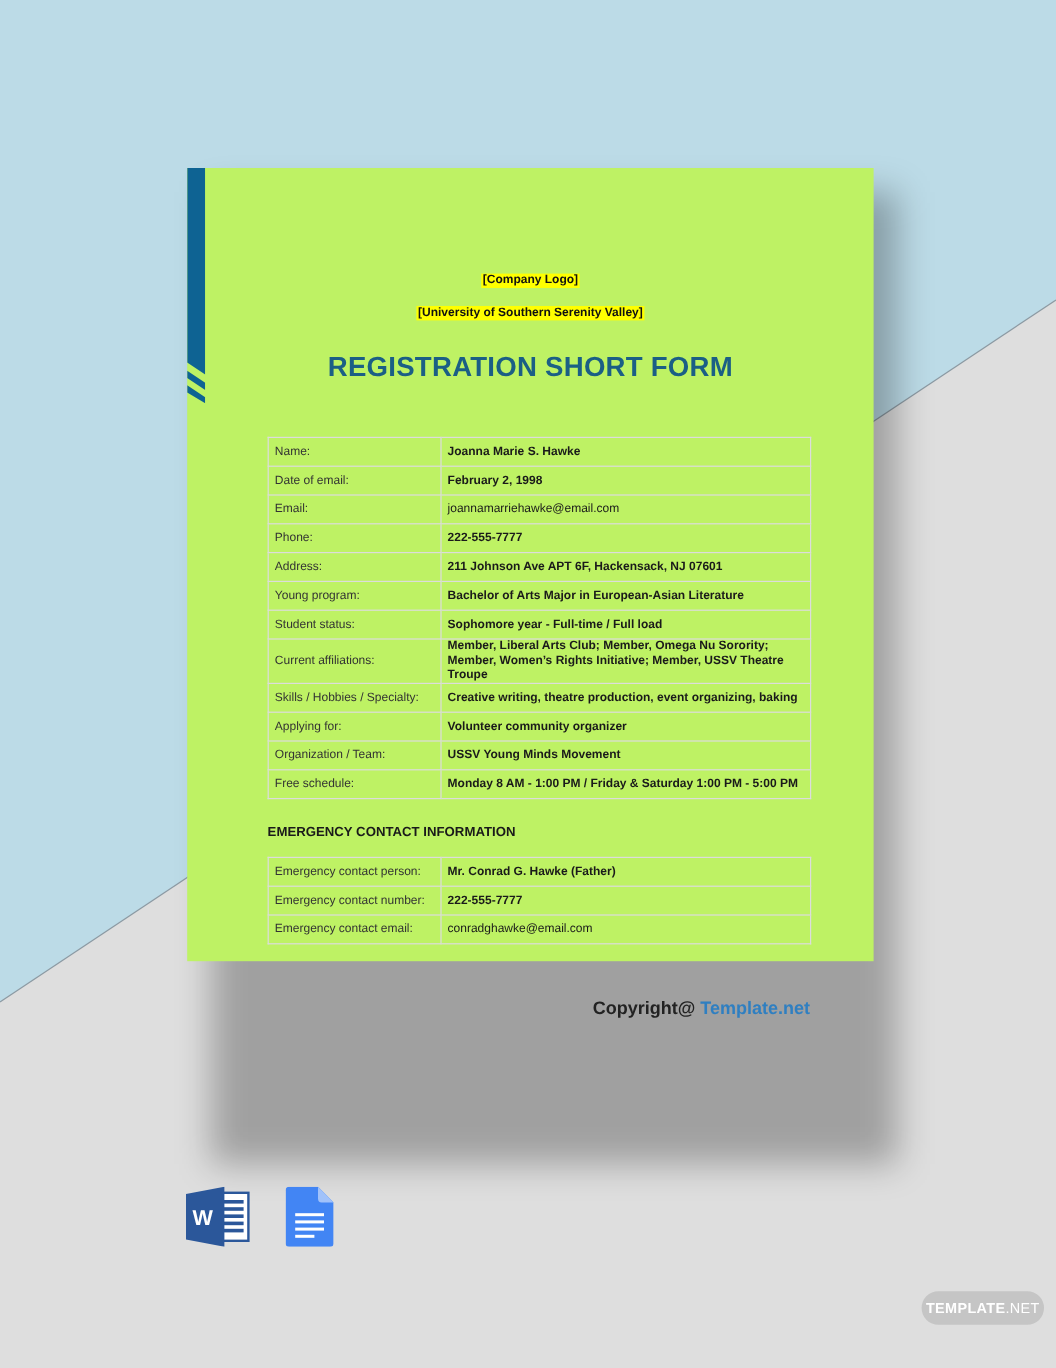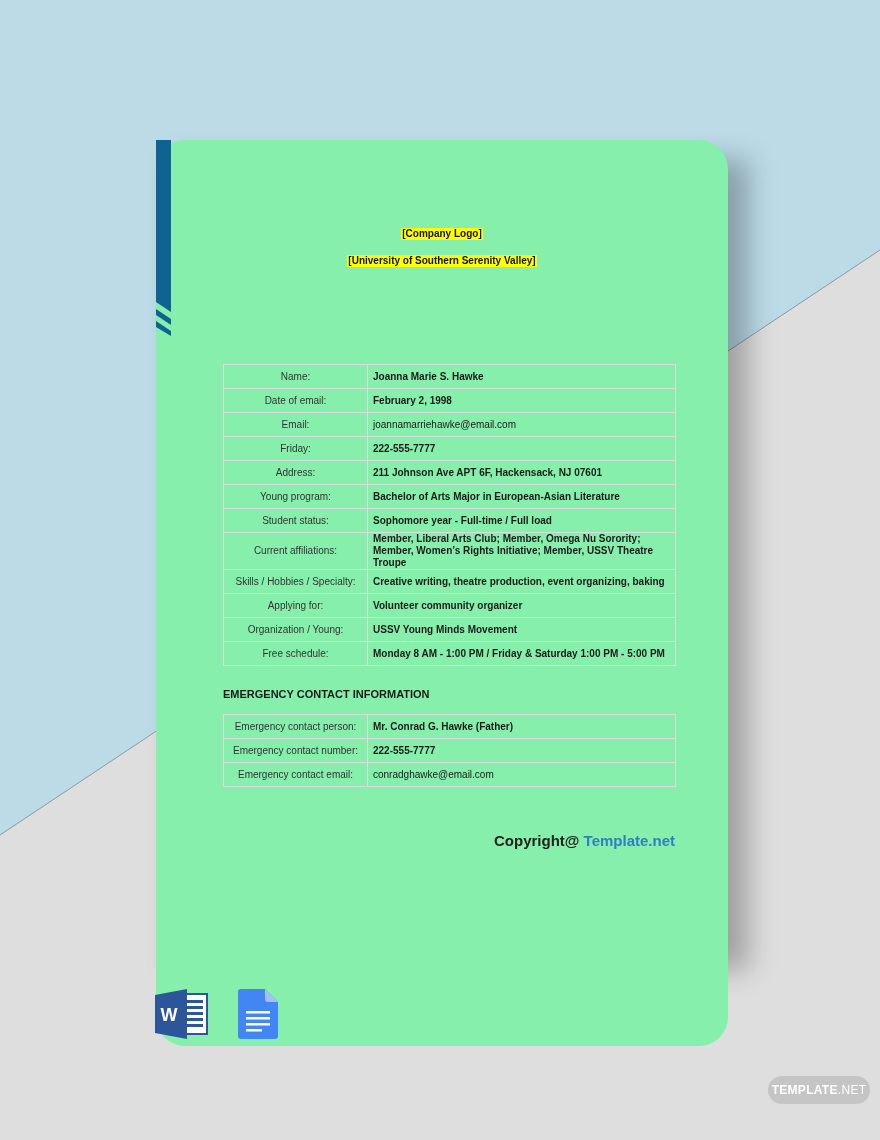--- a/index.html
+++ b/index.html
@@ -16,23 +16,22 @@
     .bg-line {
       position: absolute; left: 0; top: 0; width: 880px; height: 1140px;
       pointer-events: none;
     }
     .page-shadow {
       position: absolute; left: 176px; top: 160px; width: 572px; height: 810px;
       background: rgba(0,0,0,0.28);
       filter: blur(14px);
     }
     .page {
-      position: absolute; left: 156px; top: 140px; width: 572px; height: 906px;
-      background: #86efac;
-      border-radius: 29px;
+      position: absolute; left: 156px; top: 140px; width: 572px; height: 661px;
+      background: #bef264;
     }
     .side-bar {
       position: absolute; left: 0; top: 0; width: 15px; height: 196px;
     }
     .placeholder-wrap { position: absolute; left: 0; width: 572px; text-align: center; }
     .hl {
       display: inline-block; background: #ffff00; color: #111;
       font-size: 10px; font-weight: bold; padding: 0 1px; line-height: 12px;
     }
     .title {
@@ -41,21 +40,21 @@
     }
     table.form {
       position: absolute; left: 67px; width: 453px;
       border-collapse: collapse; table-layout: fixed;
       font-size: 10px; color: #222;
     }
     table.form td {
       border: 1px solid #dcdcdc; padding: 0 5px; height: 23px; vertical-align: middle;
       line-height: 12px;
     }
-    table.form td.lbl { width: 133px; color: #333; text-align: center; }
+    table.form td.lbl { width: 133px; color: #333; }
     table.form td.val { font-weight: bold; color: #1a1a1a; }
     table.form tr.tall td { height: 24px; margin-top: 29px; }
     table.form td.normal { font-weight: normal; }
     .section-head {
       position: absolute; left: 67px; top: 548px; font-size: 11px; font-weight: bold; color: #1a1a1a;
     }
     .copyright {
       position: absolute; right: 53px; top: 692px; font-size: 15px; font-weight: bold; color: #222;
     }
     .copyright .link { color: #2f7fc1; font-weight: bold; }
@@ -86,37 +85,38 @@
     <polygon points="0,181 15,191 15,196 0,187" fill="#0e6393"></polygon>
   </svg>
 
   <div class="placeholder-wrap" style="top:83px;">
     <span class="hl">[Company Logo]</span>
   </div>
   <div class="placeholder-wrap" style="top:110px;">
     <span class="hl">[University of Southern Serenity Valley]</span>
   </div>
 
+  <div class="title">REGISTRATION SHORT FORM</div>
 
   <table class="form" style="top:224px;">
     <tbody>
         <tr>
       <td class="lbl">Name:</td>
       <td class="val">Joanna Marie S. Hawke</td>
     </tr>
     <tr>
       <td class="lbl">Date of email:</td>
       <td class="val">February 2, 1998</td>
     </tr>
     <tr>
       <td class="lbl">Email:</td>
       <td class="val normal">joannamarriehawke@email.com</td>
     </tr>
     <tr>
-      <td class="lbl">Friday:</td>
+      <td class="lbl">Phone:</td>
       <td class="val">222-555-7777</td>
     </tr>
     <tr>
       <td class="lbl">Address:</td>
       <td class="val">211 Johnson Ave APT 6F, Hackensack, NJ 07601</td>
     </tr>
     <tr>
       <td class="lbl">Young program:</td>
       <td class="val">Bachelor of Arts Major in European-Asian Literature</td>
     </tr>
@@ -130,21 +130,21 @@
     </tr>
     <tr>
       <td class="lbl">Skills / Hobbies / Specialty:</td>
       <td class="val">Creative writing, theatre production, event organizing, baking</td>
     </tr>
     <tr>
       <td class="lbl">Applying for:</td>
       <td class="val">Volunteer community organizer</td>
     </tr>
     <tr>
-      <td class="lbl">Organization / Young:</td>
+      <td class="lbl">Organization / Team:</td>
       <td class="val">USSV Young Minds Movement</td>
     </tr>
     <tr>
       <td class="lbl">Free schedule:</td>
       <td class="val">Monday 8 AM - 1:00 PM / Friday &amp; Saturday 1:00 PM - 5:00 PM</td>
     </tr>
   </tbody>
     </table>
 
   <div class="section-head">EMERGENCY CONTACT INFORMATION</div>

